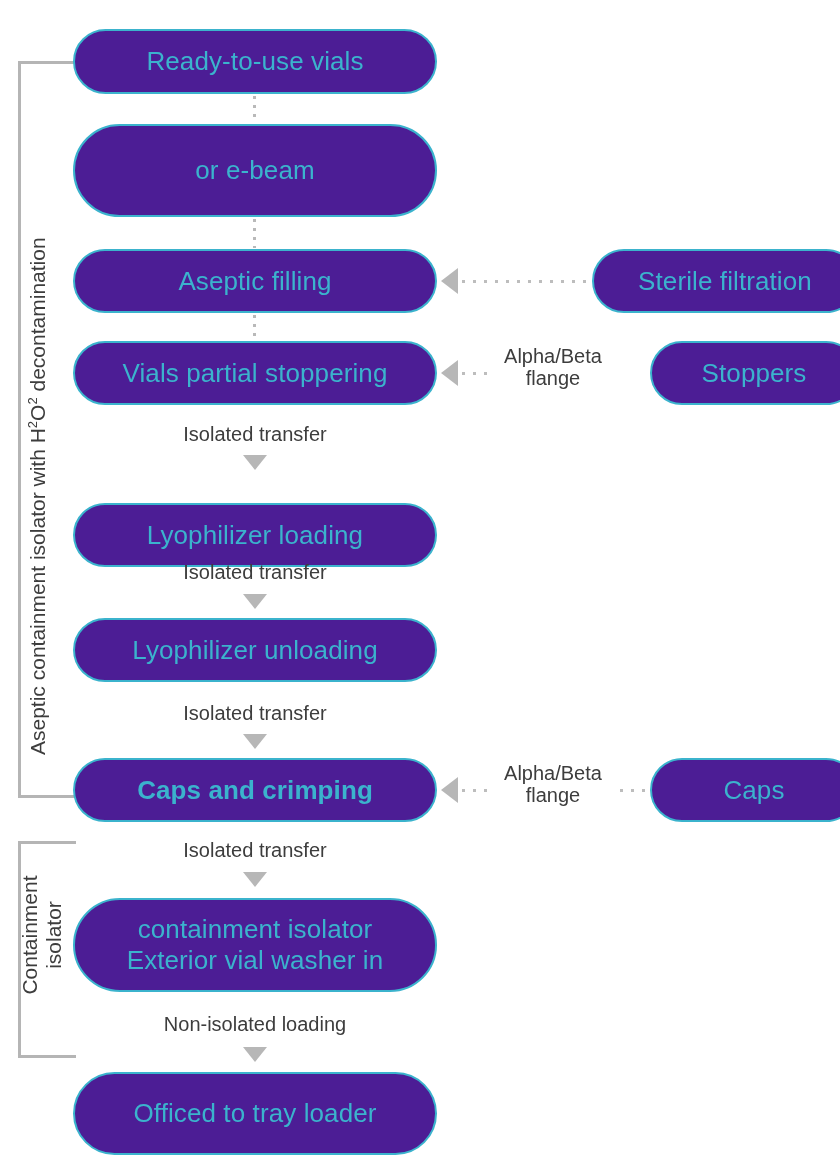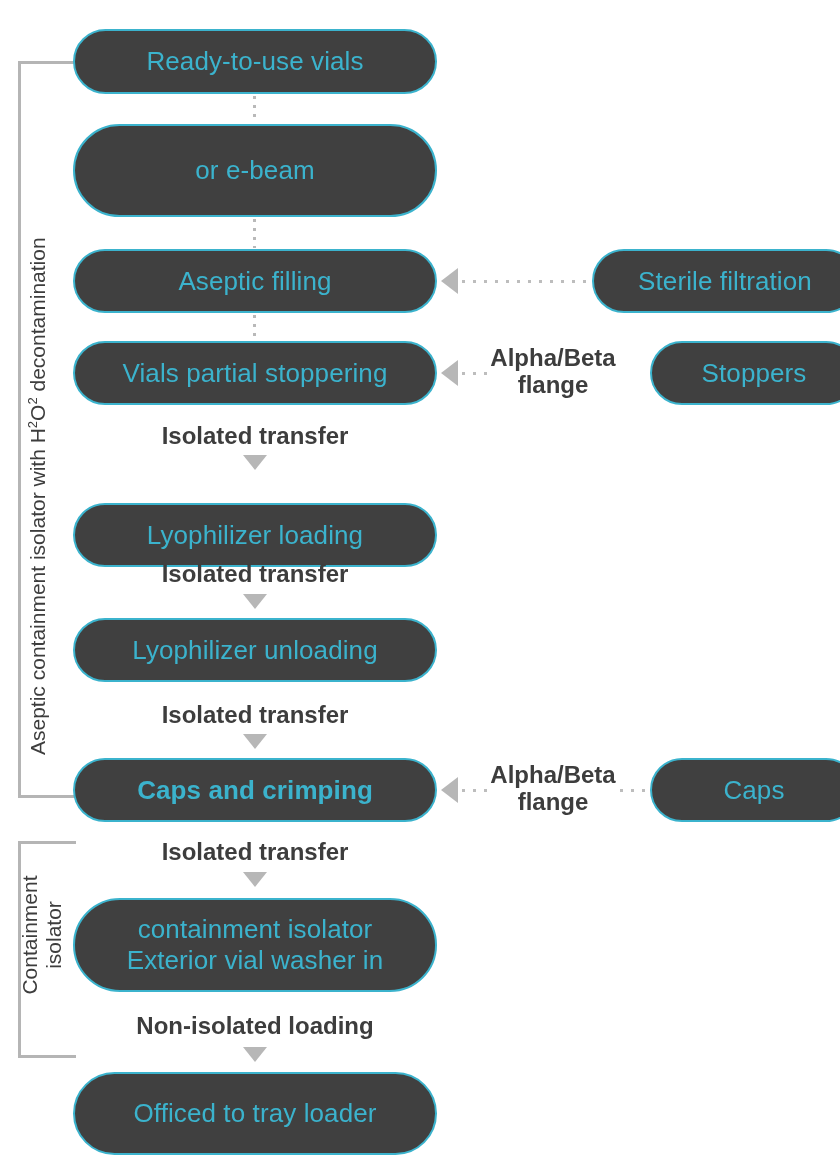--- a/index.html
+++ b/index.html
@@ -17,21 +17,21 @@
     background: #ffffff;
     overflow: hidden;
   }
 
   
   .node {
     position: absolute;
     box-sizing: border-box;
     border: 2px solid #3bb3cd;
     border-radius: 999px;
-    background: #404040;
+    background: #4c1d95;
     color: #3bb3cd;
     display: flex;
     align-items: center;
     justify-content: center;
     text-align: center;
     font-size: 26px;
     line-height: 1.16;
     font-weight: 400;
     letter-spacing: 0.1px;
     padding: 8px 14px;
@@ -71,25 +71,24 @@
     width: 0; height: 0;
     border-top: 13px solid transparent;
     border-bottom: 13px solid transparent;
     border-right: 17px solid #b7b7b7;
   }
 
   
   .caption {
     position: absolute;
     color: #3d3d3d;
-    font-size: 24px;
+    font-size: 20px;
     text-align: center;
     white-space: nowrap;
     line-height: 1.12;
-    font-weight: bold;
   }
   .caption.two-line { white-space: normal; }
 
   
   .bracket {
     position: absolute;
     box-sizing: border-box;
     border-left: 3px solid #b5b5b5;
     border-top: 3px solid #b5b5b5;
     border-bottom: 3px solid #b5b5b5;

